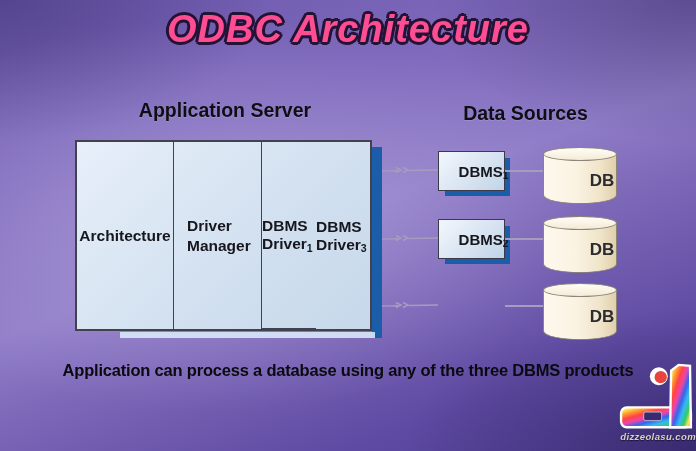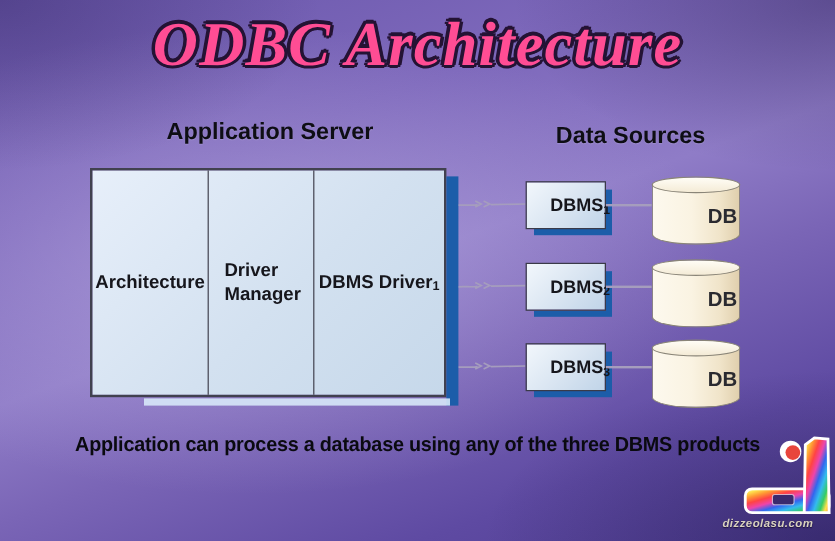--- a/index.html
+++ b/index.html
@@ -8,22 +8,22 @@
     position:relative;width:696px;height:451px;overflow:hidden;
     background:
       radial-gradient(55% 45% at 100% 0%, rgba(35,24,75,0.40), rgba(35,24,75,0) 70%),
       radial-gradient(55% 45% at 0% 0%, rgba(35,24,75,0.30), rgba(35,24,75,0) 70%),
       radial-gradient(60% 45% at 100% 100%, rgba(30,20,70,0.45), rgba(30,20,70,0) 70%),
       radial-gradient(90% 70% at 30% 48%, rgba(185,170,225,0.60), rgba(185,170,225,0) 62%),
       linear-gradient(160deg, #6a57ab 0%, #7d68bb 28%, #8f7cc7 48%, #7a65b6 62%, #5e4aa2 82%, #4e3d92 100%);
   }
   .title{
     position:absolute;top:8px;left:0;width:100%;text-align:center;
-    font-family:Liberation Serif, serif;font-weight:bold;font-style:italic;
-    font-size:52px;letter-spacing:1px;color:#ff4d94;
+    font-family:Liberation Sans, sans-serif;font-weight:bold;font-style:italic;
+    font-size:38px;letter-spacing:1px;color:#ff4d94;
     text-shadow:
       3px 0 0 #241334,-3px 0 0 #241334,0 3px 0 #241334,0 -3px 0 #241334,
       2px 2px 0 #241334,-2px 2px 0 #241334,2px -2px 0 #241334,-2px -2px 0 #241334;
   }
   .heading{
     position:absolute;font-weight:bold;font-size:19.5px;color:#0e0e14;text-align:center;
     text-shadow:0 1px 1px rgba(255,255,255,0.15);
   }
   .h-appserver{left:75px;top:99px;width:300px;}
   .h-datasources{left:428px;top:102px;width:195px;}
@@ -81,21 +81,21 @@
 
   .caption{
     position:absolute;top:361px;left:0;width:100%;text-align:center;
     font-size:17px;font-weight:bold;color:#0a0a10;letter-spacing:-0.2px;
     transform:scaleX(0.97);
   }
 
   
   .logo{position:absolute;left:617px;top:363px;width:78px;height:68px;}
   .wm-text{
-    position:absolute;left:602px;top:431px;width:94px;text-align:left;
+    position:absolute;left:602px;top:431px;width:94px;text-align:right;
     font-size:9.5px;font-weight:bold;font-style:italic;color:#d9d2bf;
     text-shadow:0 1px 1px rgba(20,10,40,0.8);letter-spacing:0.4px;
   }
 </style>
 </head>
 <body>
 
 <div class="canvas">
 
   <div class="title">ODBC Architecture</div>
@@ -107,43 +107,43 @@
     <div class="col-app">
       <span class="cell-label">Architecture</span>
     </div>
     <div class="col-dm">
       <span class="cell-label dm-label">Driver Manager</span>
     </div>
     <div class="col-drivers">
       <div class="drv-row">
         <span class="cell-label"><span>DBMS Driver</span><sub>1</sub></span>
       </div>
+      <div class="drv-row">
+        <span class="cell-label"><span>DBMS Driver</span><sub>3</sub></span>
+      </div>
     </div>
   </div>
   <div class="blue-strip"></div>
   <div class="light-strip"></div>
 
   <svg class="squiggle sq1" viewBox="0 0 56 16">
     <path d="M0 8 C7 7.5 11 8.5 16 7.5 m-2 -3 l5 2.5 l-5 2.5 m7 -5 l5 2.5 l-5 2.5 M27 7.5 L56 7" fill="none" stroke="#a59dbd" stroke-width="1.4"></path>
   </svg>
   <svg class="squiggle sq2" viewBox="0 0 56 16">
     <path d="M0 8 C7 7.5 11 8.5 16 7.5 m-2 -3 l5 2.5 l-5 2.5 m7 -5 l5 2.5 l-5 2.5 M27 7.5 L56 7" fill="none" stroke="#a59dbd" stroke-width="1.4"></path>
   </svg>
   <svg class="squiggle sq3" viewBox="0 0 56 16">
     <path d="M0 8 C7 7.5 11 8.5 16 7.5 m-2 -3 l5 2.5 l-5 2.5 m7 -5 l5 2.5 l-5 2.5 M27 7.5 L56 7" fill="none" stroke="#a59dbd" stroke-width="1.4"></path>
   </svg>
 
   <div class="dbms dbms1">
     <span class="cell-label"><span>DBMS</span><sub>1</sub></span>
   </div>
   <div class="dbms dbms2">
     <span class="cell-label"><span>DBMS</span><sub>2</sub></span>
-  </div>
-  <div class="dbms dbms3">
-    <span class="cell-label"><span>DBMS</span><sub>3</sub></span>
   </div>
 
   <div class="conn cn1"></div>
   <div class="conn cn2"></div>
   <div class="conn cn3"></div>
 
   <div class="cyl cyl1">
     <div class="body">
       <span class="db-label">DB</span>
     </div>

